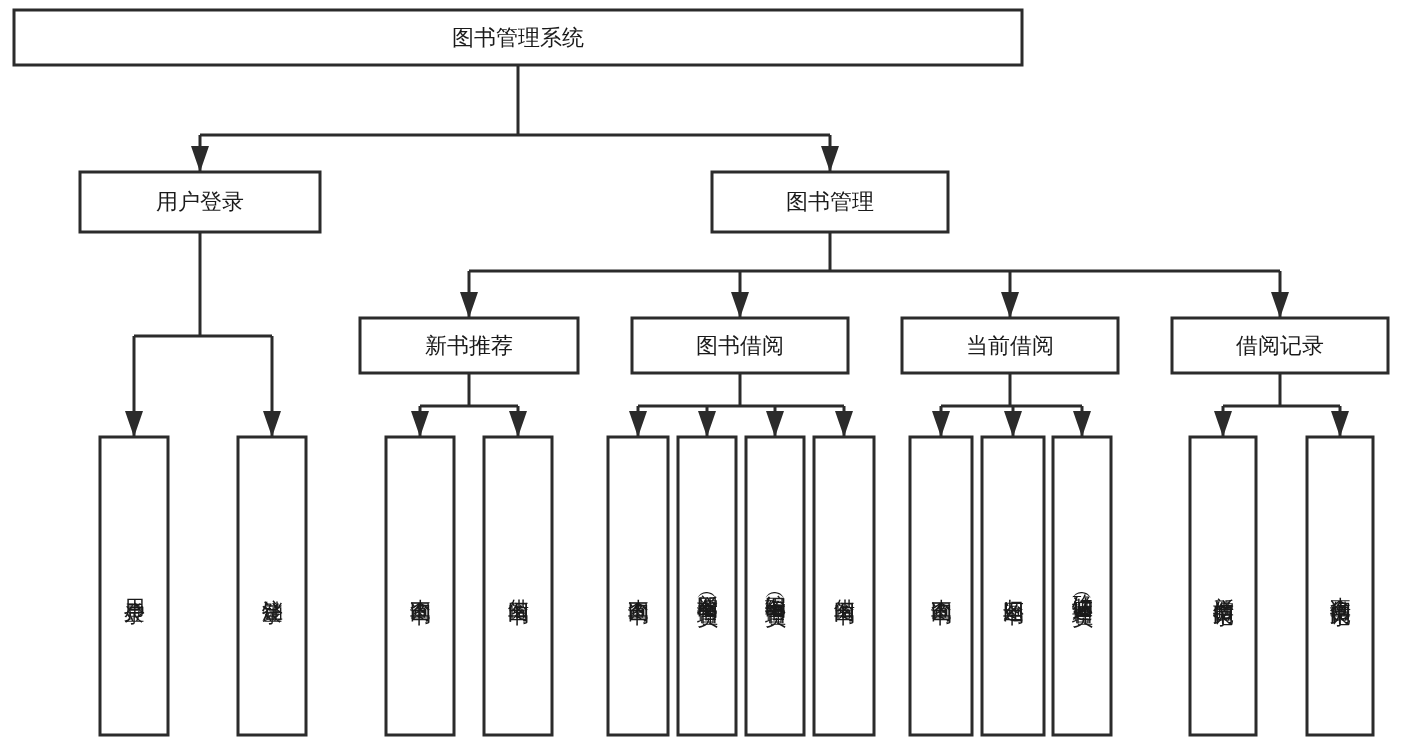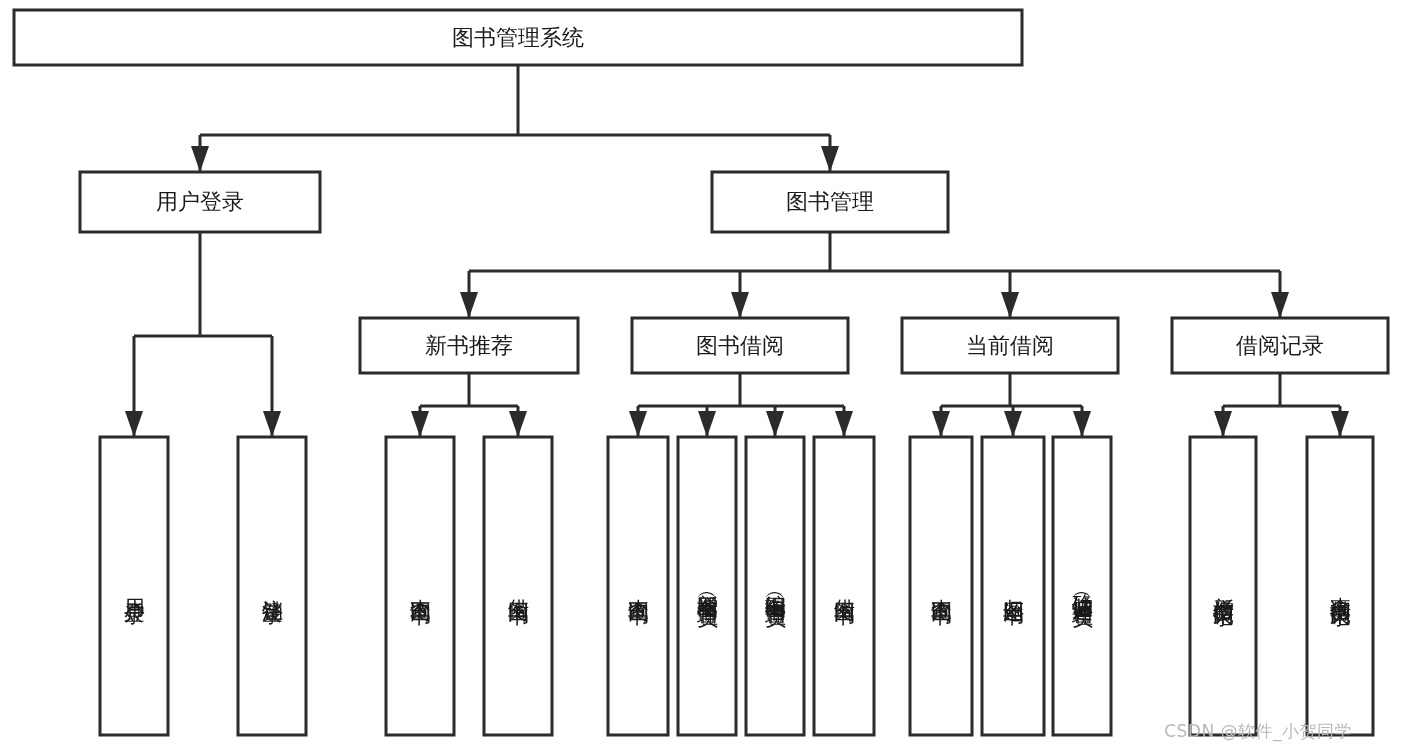--- a/index.html
+++ b/index.html
@@ -204,14 +204,13 @@
       <div class="node-label-v-wrap" style="left: 1053px; top: 437px; width: 58px; height: 298px;">
         <span class="node-label-v">确认归还（管理员）</span>
       </div>
       <div class="node-label-v-wrap" style="left: 1190px; top: 437px; width: 66px; height: 298px;">
         <span class="node-label-v">新增借阅记录</span>
       </div>
       <div class="node-label-v-wrap" style="left: 1307px; top: 437px; width: 66px; height: 298px;">
         <span class="node-label-v">查询借阅记录</span>
       </div>
     </div>
-  <div class="watermark">CSDN @软件_小贺同学</div>
 </div>
 
 </body></html>

